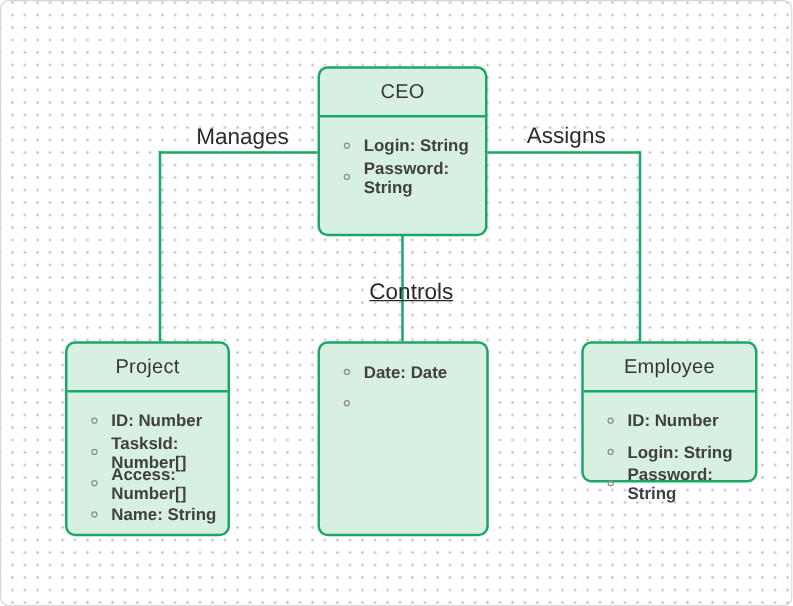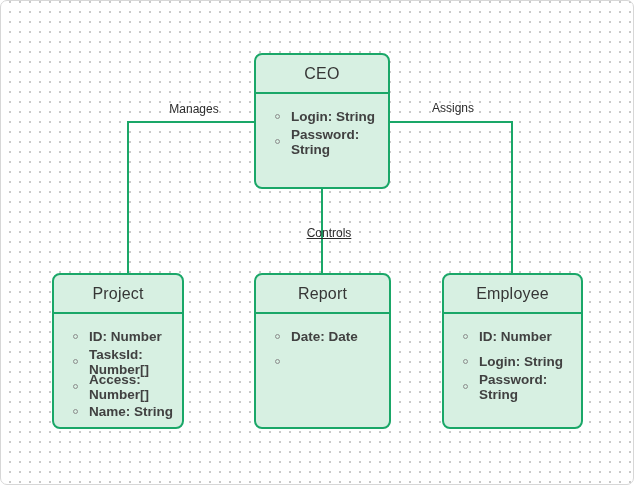--- a/index.html
+++ b/index.html
@@ -22,21 +22,21 @@
   
   .line {
     position: absolute;
     background: var(--stroke, #1aa768);
   }
 
   
   .edge-label {
     position: absolute;
     transform: translate(-50%, -50%);
-    font-size: 12px;
+    font-size: 18px;
     color: var(--label-text, #2b2b2b);
     white-space: nowrap;
     line-height: 1;
   }
 
   
   .entity {
     position: absolute;
     box-sizing: border-box;
     background: var(--fill, #d7f0e2);
@@ -73,21 +73,21 @@
     height: 3px;
     border: 1.5px solid var(--bullet, #8c8c8c);
     border-radius: 50%;
     margin-right: 11px;
   }
 
   
   #entity-ceo      { left: 253px; top: 52px;  width: 136px; height: 136px; }
   #entity-project  { left: 51px;  top: 272px; width: 132px; height: 156px; }
   #entity-report   { left: 253px; top: 272px; width: 137px; height: 156px; }
-  #entity-employee { left: 441px; top: 272px; width: 141px; height: 156px; }
+  #entity-employee { left: 464px; top: 272px; width: 141px; height: 113px; }
 
   #manages-h  { left: 126px; top: 120px; width: 127px; height: 2px; }
   #manages-v  { left: 126px; top: 120px; width: 2px;  height: 152px; }
   #assigns-h  { left: 389px; top: 120px; width: 122px; height: 2px; }
   #assigns-v  { left: 510px; top: 120px; width: 2px;  height: 152px; }
   #controls-v { left: 320px; top: 187px; width: 2px;  height: 85px; }
 
   #label-manages  { left: 193px; top: 108px; }
   #label-controls { left: 328px; top: 232px; text-decoration: underline; }
   #label-assigns  { left: 452px; top: 107px; }
@@ -137,21 +137,20 @@
         <span>Access: Number[]</span>
       </li>
       <li>
         <span class="bullet"></span>
         <span>Name: String</span>
       </li>
     </ul>
   </div>
 
   <div class="entity" id="entity-report">
-    <div class="entity-title">Report</div>
     <ul class="fields">
       <li>
         <span class="bullet"></span>
         <span>Date: Date</span>
       </li>
       <li>
         <span class="bullet"></span>
       </li>
     </ul>
   </div>

